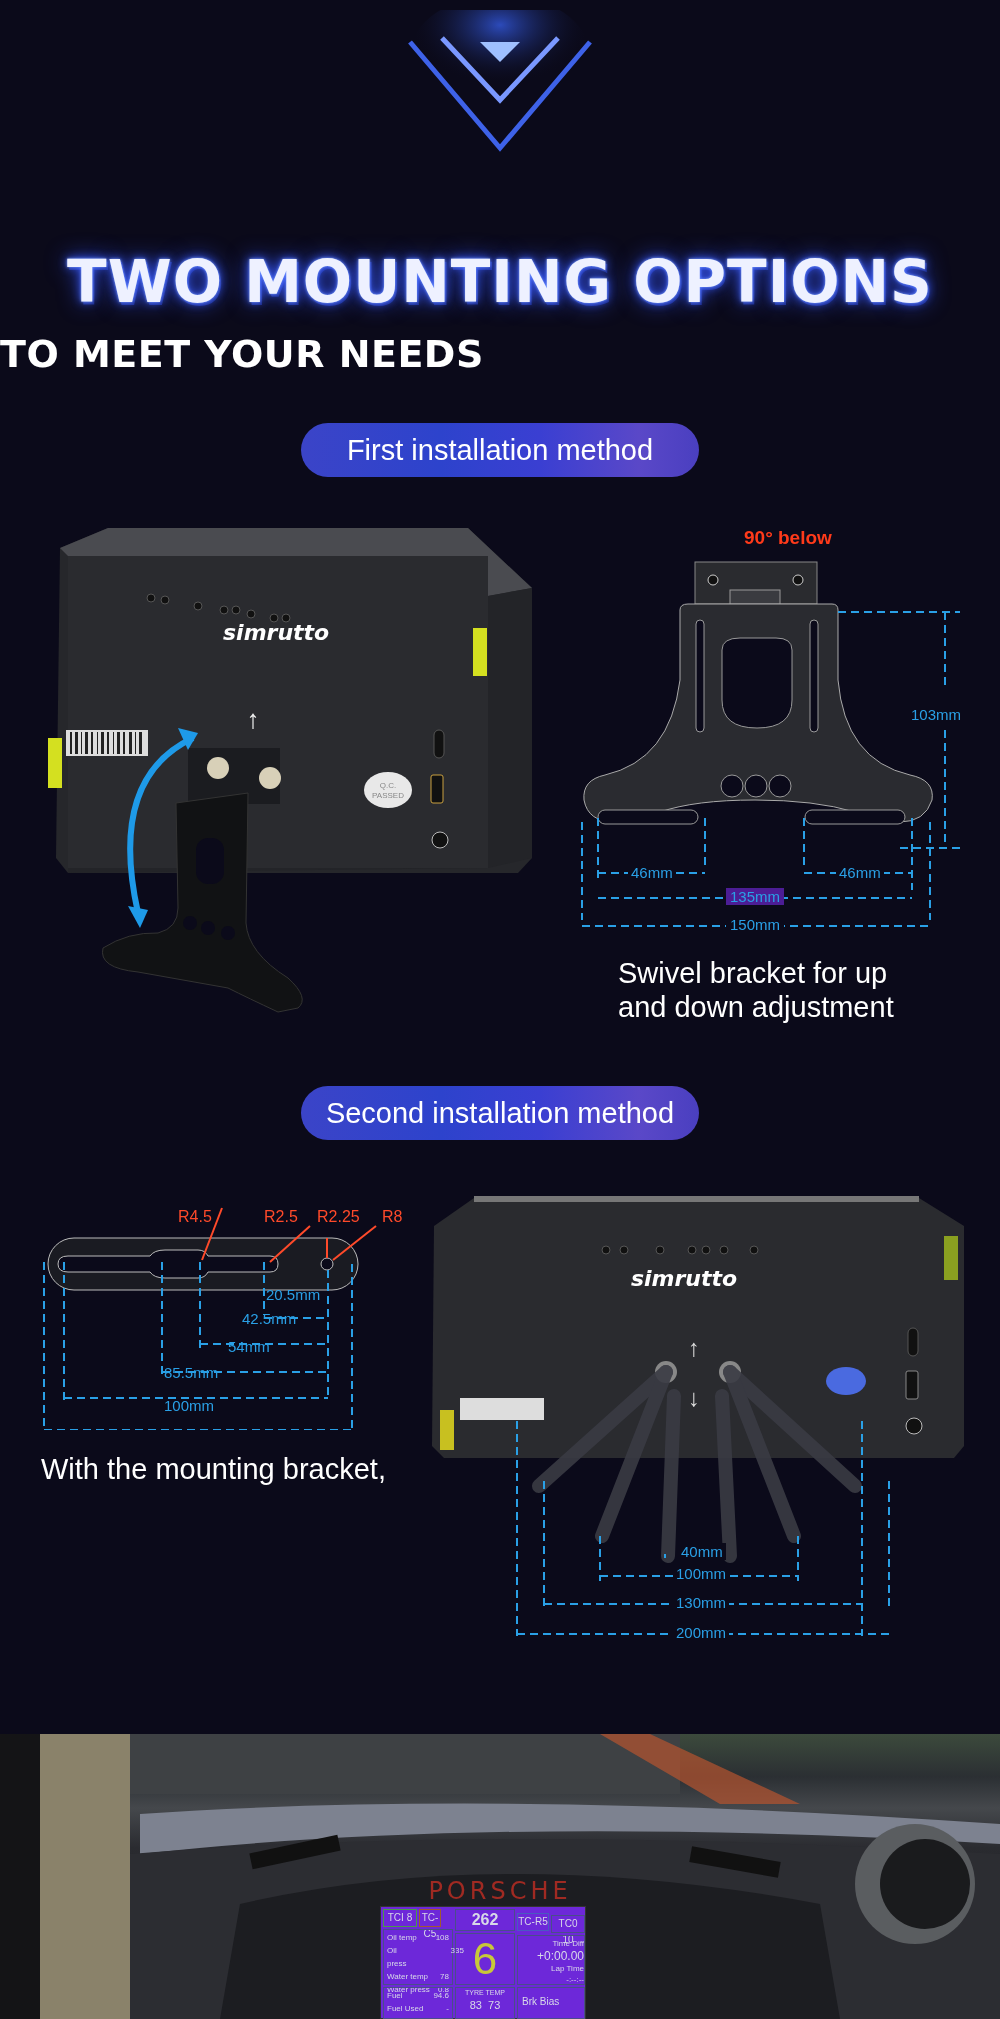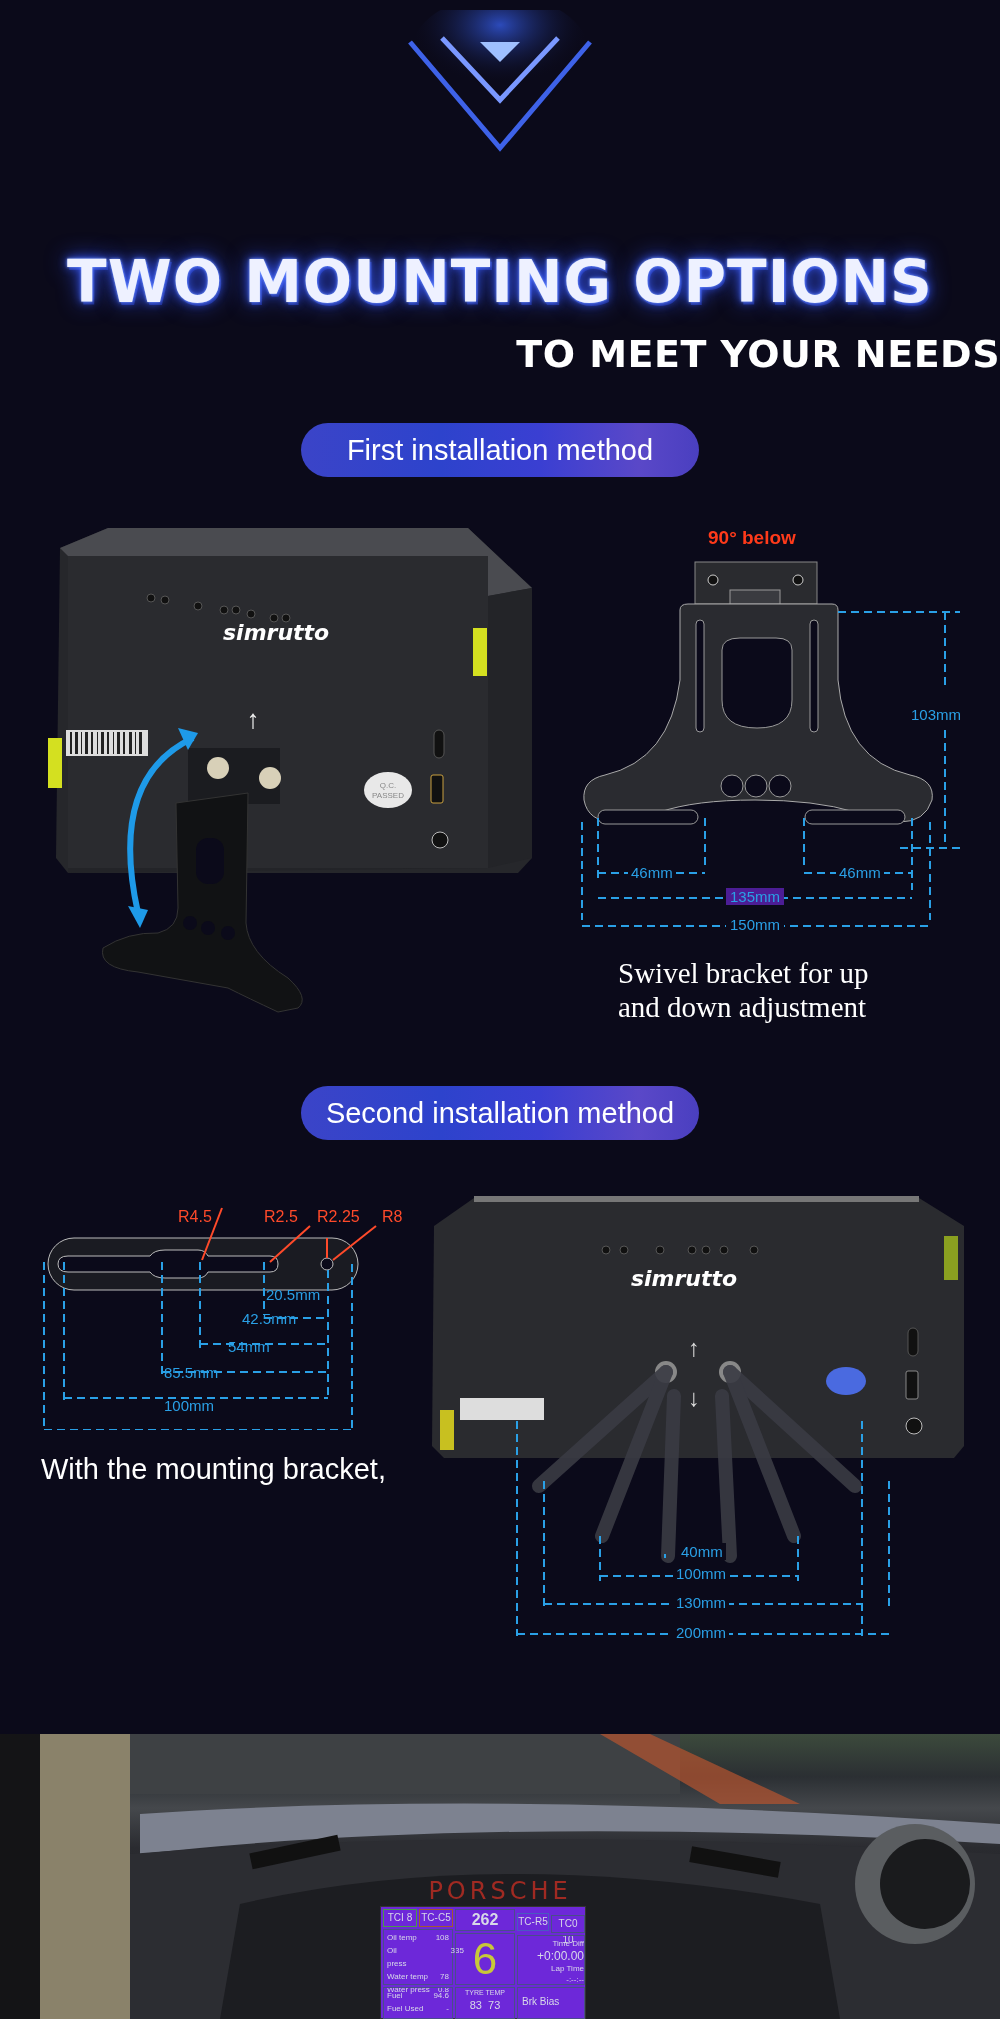--- a/index.html
+++ b/index.html
@@ -10,21 +10,21 @@
   
   .chevron-wrap { left:370px; top:10px; width:260px; height:150px; }
 
   .title {
     left:0; width:1000px; top:248px; text-align:center;
     font-family:"DejaVu Sans", sans-serif; font-weight:bold; font-size:58px; letter-spacing:1px;
     color:#eef1ff;
     text-shadow: 0 0 3px #7da0ff, 0 0 10px #3b5cff, 0 0 22px #2c47d6, 2px 3px 0 #1d2a7a;
   }
   .subtitle {
-    left:0; width:1000px; top:332px; text-align:right;
+    left:0; width:1000px; top:332px; text-align:left;
     font-family:"DejaVu Sans", sans-serif; font-weight:bold; font-size:38px; color:#fff;
     letter-spacing:0.5px;
   }
   .pill {
     left:301px; width:398px; height:54px; border-radius:27px;
     background: linear-gradient(90deg,#3b44c8 0%,#2d43cc 35%,#3a3fd2 60%,#5a48c8 85%,#4a3fc0 100%);
     display:flex; align-items:center; justify-content:center;
     font-size:29px; color:#fff;
   }
   .pill1 { top:423px; }
@@ -130,21 +130,21 @@
     <circle cx="142" cy="395" r="7" fill="#0b0a1a"></circle>
       <circle cx="160" cy="400" r="7" fill="#0b0a1a"></circle>
       <circle cx="180" cy="405" r="7" fill="#0b0a1a"></circle>
 
     <path d="M145,210 Q60,250 90,385" fill="none" stroke="#1e9ae8" stroke-width="6"></path>
     <polygon points="150,205 130,200 140,222" fill="#1e9ae8"></polygon>
     <polygon points="92,400 80,378 100,382" fill="#1e9ae8"></polygon>
   </svg>
 </div>
 
-<div class="abs red-label" style="left:708px;top:527px;">90° below</div>
+<div class="abs red-label" style="left:744px;top:527px;">90° below</div>
 
 <div class="abs" style="left:580px;top:560px;width:400px;height:380px;">
   <svg width="400" height="380" viewBox="0 0 400 380">
     <rect x="115" y="2" width="122" height="42" fill="#2a2b2f" stroke="#888"></rect>
     <circle cx="133" cy="20" r="5" fill="#111" stroke="#ccc"></circle>
       <circle cx="218" cy="20" r="5" fill="#111" stroke="#ccc"></circle>
     <rect x="150" y="30" width="50" height="14" fill="#3a3b40" stroke="#999"></rect>
     <path d="M100,50 Q100,44 108,44 L252,44 Q258,44 258,50 L258,120 Q265,200 330,215 Q355,220 352,240 Q345,262 320,262 L275,252 Q235,240 175,240 Q115,240 80,252 L35,262 Q8,262 4,240 Q2,220 25,215 Q90,200 100,120 Z" fill="#2a2b30" stroke="#aaa" stroke-width="1"></path>
     <rect x="116" y="60" width="8" height="112" rx="4" fill="#0b0a1a" stroke="#999"></rect>
     <rect x="230" y="60" width="8" height="112" rx="4" fill="#0b0a1a" stroke="#999"></rect>
@@ -171,21 +171,21 @@
       <line x1="2" y1="366" x2="350" y2="366"></line>
     </g>
   </svg>
 </div>
 <div class="abs dim" style="left:911px;top:706px;background:#0b0a1a;">103mm</div>
 <div class="abs dim" style="left:628px;top:864px;background:#0b0a1a;padding:0 3px;">46mm</div>
 <div class="abs dim" style="left:836px;top:864px;background:#0b0a1a;padding:0 3px;">46mm</div>
 <div class="abs dim" style="left:726px;top:888px;background:#4c1d95;padding:0 4px;">135mm</div>
 <div class="abs dim" style="left:726px;top:916px;background:#0b0a1a;padding:0 4px;">150mm</div>
 
-<div class="abs caption" style="left:618px;top:956px;font-family:Liberation Serif, serif;">
+<div class="abs caption" style="left:618px;top:956px;">
   <div>Swivel bracket for up</div>
   <div>and down adjustment</div>
 </div>
 
 <div class="abs pill pill2">
   <span>Second installation method</span>
 </div>
 
 <div class="abs" style="left:40px;top:1200px;width:370px;height:230px;">
   <svg width="370" height="230" viewBox="0 0 370 230">
@@ -295,21 +295,21 @@
     <circle cx="915" cy="150" r="60" fill="#5a5d60"></circle>
     <circle cx="925" cy="150" r="45" fill="#1a1b1d"></circle>
     <rect x="250" y="110" width="90" height="16" fill="#111" transform="rotate(-12 295 118)"></rect>
     <rect x="690" y="120" width="90" height="16" fill="#111" transform="rotate(10 735 128)"></rect>
     <text x="500" y="165" text-anchor="middle" fill="#a02a22" font-size="24" letter-spacing="4" font-family="DejaVu Sans, sans-serif">PORSCHE</text>
   </svg>
 </div>
 
 <div class="dash-screen">
   <div class="cell" style="left:2px;top:2px;width:34px;height:18px;border-color:#4a9a4a;text-align:center;line-height:16px;">TCI 8</div>
-  <div class="cell" style="left:38px;top:2px;width:34px;height:18px;border-color:#a05a30;text-align:center;line-height:16px;">TC-C5</div>
+  <div class="cell" style="left:38px;top:2px;width:22px;height:18px;border-color:#a05a30;text-align:center;line-height:16px;">TC-C5</div>
   <div class="cell" style="left:74px;top:2px;width:60px;height:22px;text-align:center;line-height:20px;font-size:16px;font-weight:bold;">262</div>
   <div class="cell" style="left:136px;top:6px;width:32px;height:18px;border-color:#4a5ac0;text-align:center;line-height:16px;">TC-R5</div>
   <div class="cell" style="left:170px;top:8px;width:34px;height:18px;text-align:center;line-height:16px;">TC0 10</div>
 
   <div class="cell" style="left:2px;top:22px;width:70px;height:56px;font-size:8px;line-height:13px;padding:1px 3px;">
     <div style="display:flex;justify-content:space-between;">
         <span>Oil temp</span>
         <span>108</span>
       </div>
     <div style="display:flex;justify-content:space-between;gap:44px;">

